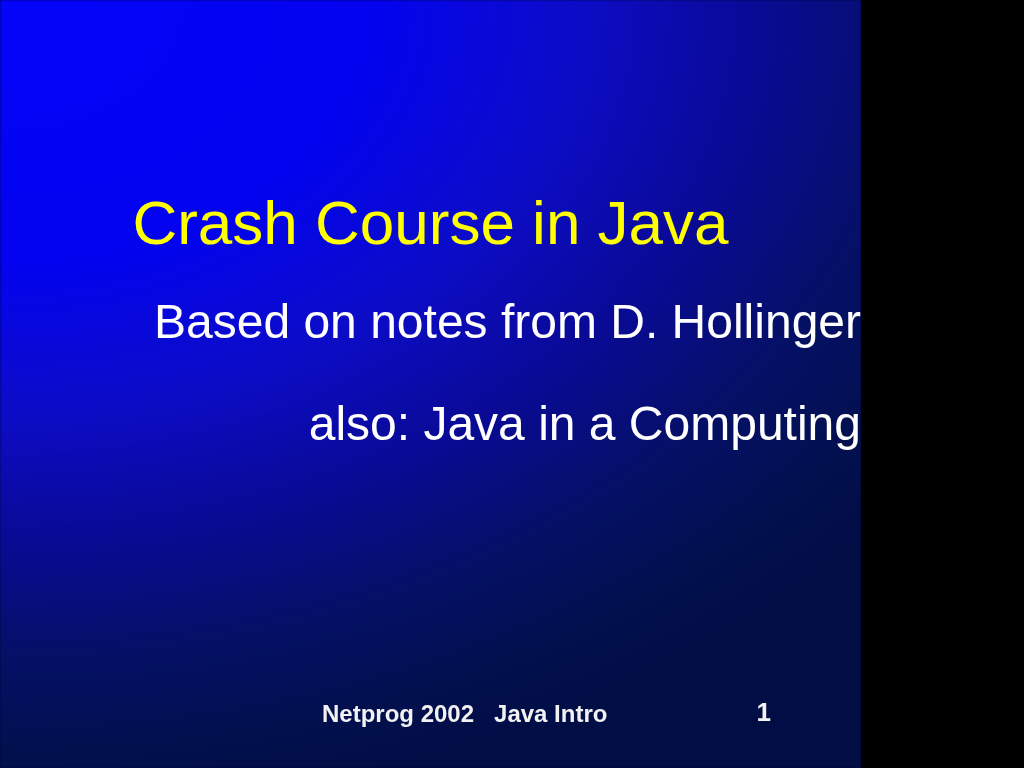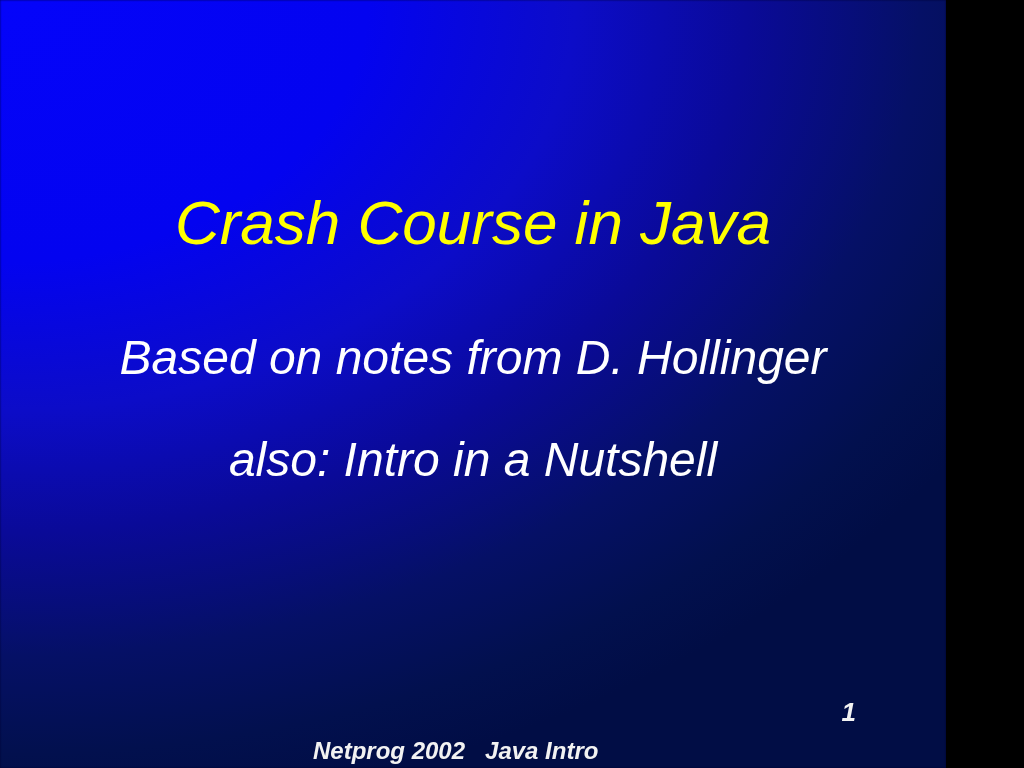--- a/index.html
+++ b/index.html
@@ -7,97 +7,95 @@
     padding: 0;
   }
   body {
     width: 1024px;
     height: 768px;
     overflow: hidden;
     background: #000;
   }
   .slide {
     position: relative;
-    width: 946px;
+    width: 861px;
     height: 768px;
     font-family: "Liberation Sans", sans-serif;
     background: radial-gradient(ellipse 1150px 820px at 0% 0%,
       var(--background-bright, #0404fa) 0%,
       #0303f0 32%,
       #0c0cc8 50%,
       #0a0a98 65%,
       #051066 80%,
       #02104e 92%,
       var(--background-dark, #010d45) 100%);
     box-shadow: inset 0 0 2px #000030;
-    font-style: italic;
   }
   .title {
     position: absolute;
     top: 187px;
     left: 0;
     width: 100%;
     margin: 0;
     text-align: center;
     font-size: 62px;
     font-weight: 400;
     line-height: 71px;
     letter-spacing: 0;
     color: var(--title-text, #ffff00);
   }
   .subtitle {
     position: absolute;
-    top: 332px;
+    top: 296px;
     left: 0;
     width: 100%;
-    text-align: center;
+    text-align: right;
     font-size: 48px;
     font-weight: 400;
     line-height: 52px;
     color: var(--body-text, #ffffff);
   }
   .subtitle p {
     margin: 0;
   }
   .gap-line { margin-top: 18px !important; }
   .gap-section { margin-top: 50px !important; }
   .gap-small { margin-top: 14px !important; }
   .book {
     max-width: 920px;
     margin-left: auto !important;
     margin-right: auto !important;
   }
   .footer-text {
     position: absolute;
-    left: 313px;
+    left: 322px;
     top: 700px;
     font-size: 24px;
     font-weight: 700;
     line-height: 28px;
     white-space: pre;
     color: var(--footer-text, #f2f2f2);
-    margin-top: 37px;
   }
   .page-number {
     position: absolute;
     right: 90px;
     top: 698px;
     font-size: 26px;
     font-weight: 700;
     line-height: 28px;
     color: var(--footer-text, #f2f2f2);
   }
 </style>
 </head>
 <body>
 
 <div class="slide">
   <h1 class="title">Crash Course in Java</h1>
 
   <div class="subtitle">
     <p>Based on notes from D. Hollinger</p>
-    <p class="gap-section">also: Intro in a Nutshell</p>
+    <p class="gap-section">also: Java in a Computing</p>
   </div>
 
   <div class="footer-text">Netprog 2002   Java Intro</div>
 
   <div class="page-number">1</div>
 </div>
 
 </body></html>

